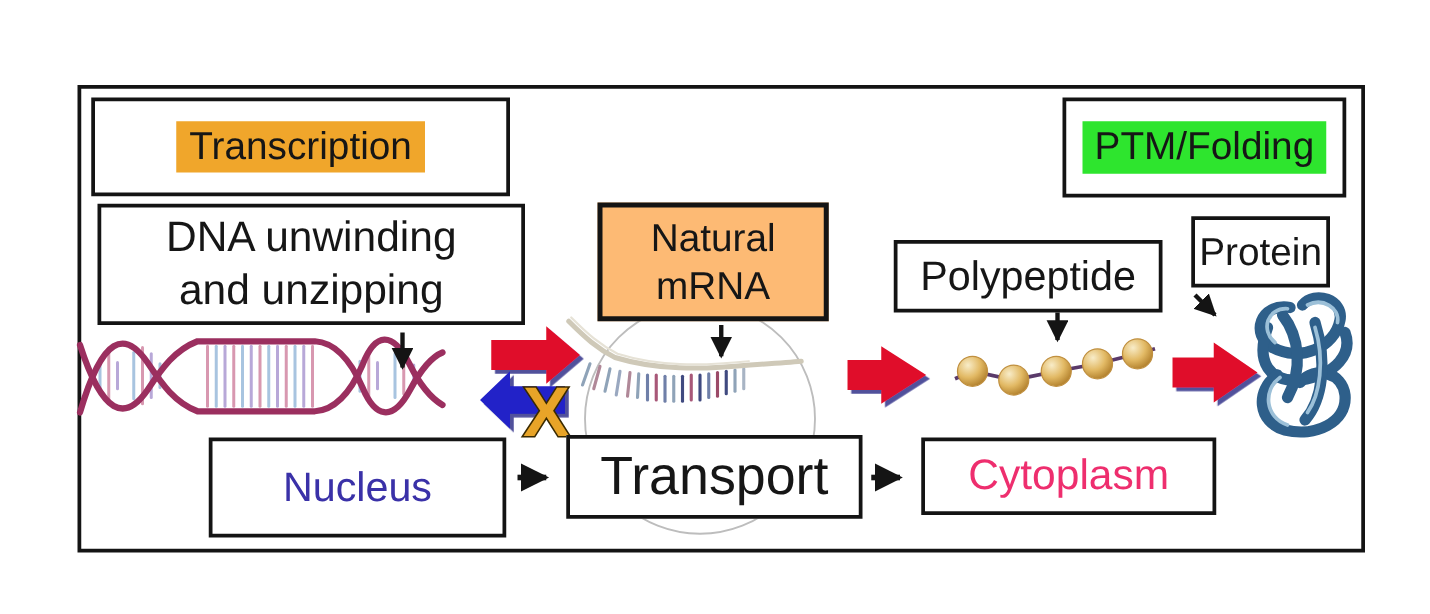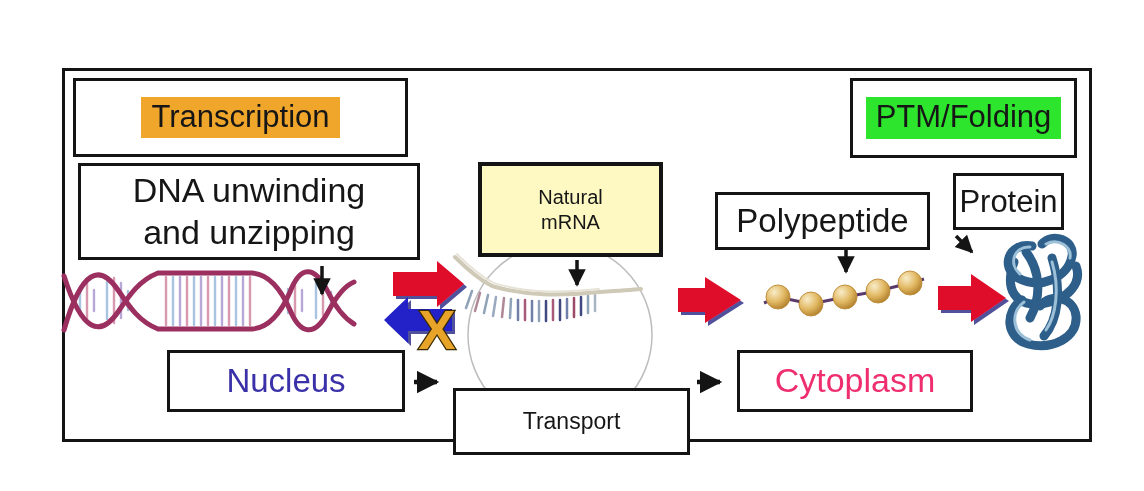--- a/index.html
+++ b/index.html
@@ -19,26 +19,26 @@
     color:#161616; line-height:1.22; z-index:2;
   }
   .hl { padding:1px 10px 3px 10px; }
   .hl-orange { background:#F0A62B; }
   .hl-cyan   { background:#40E2F0; }
   .hl-green  { background:#2EE52E; }
   #b-transcription { left:73px;  top:78px;  width:335px; height:79px; font-size:31px; }
   #b-translation   { left:482px; top:82px;  width:288px; height:75px; font-size:31px; }
   #b-ptm           { left:850px; top:78px;  width:227px; height:80px; font-size:31px; }
   #b-dna           { left:78px;  top:163px; width:342px; height:97px; font-size:34px; }
-  #b-mrna          { left:478px; top:162px; width:185px; height:95px; font-size:20px;
-                     background:#fef9c3; border-width:4px; }
+  #b-mrna          { left:478px; top:162px; width:185px; height:95px; font-size:31px;
+                     background:#fdba74; border-width:4px; }
   #b-poly          { left:715px; top:192px; width:215px; height:58px; font-size:33px; }
   #b-protein       { left:953px; top:173px; width:111px; height:57px; font-size:31px; }
-  #b-nucleus       { left:167px; top:350px; width:238px; height:62px; font-size:33px; color:#3A31A8; }
-  #b-transport     { left:453px; top:348px; width:237px; height:67px; font-size:23px;margin-top:40px; }
+  #b-nucleus       { left:167px; top:350px; width:238px; height:80px; font-size:33px; color:#3A31A8; }
+  #b-transport     { left:453px; top:348px; width:237px; height:67px; font-size:43px; }
   #b-cytoplasm     { left:737px; top:350px; width:236px; height:62px; font-size:34px; color:#EE2E6E; }
 </style>
 </head>
 <body>
 
 <div class="canvas">
 
   <div class="frame"></div>
 
   <svg class="art" width="1144" height="491" viewBox="0 0 1144 491">

